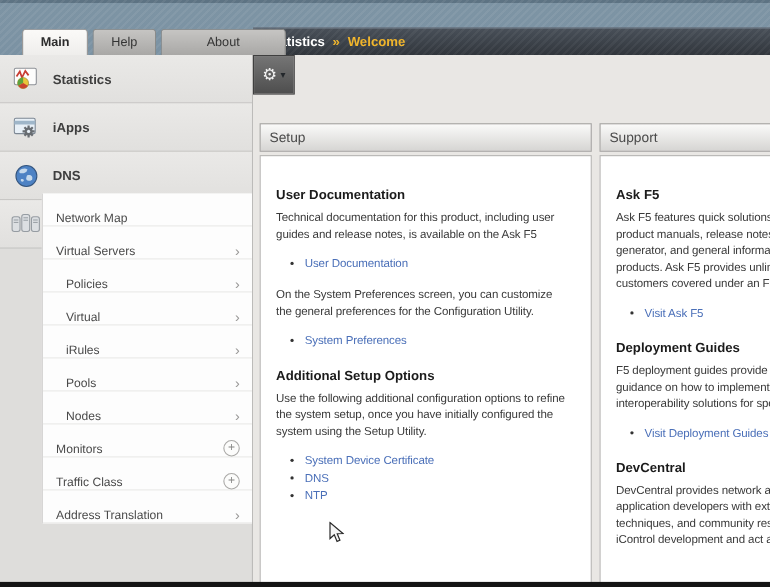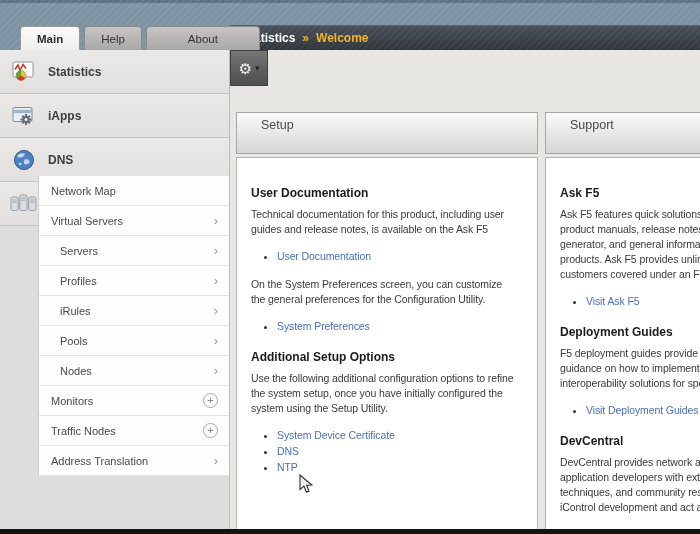--- a/index.html
+++ b/index.html
@@ -60,36 +60,36 @@
     padding-left:10px;border-bottom:1px solid #c6c5c3;
     background:linear-gradient(#eae9e7,#e1e0de);cursor:pointer;
   }
   .nav-item .nav-icon{width:27px;display:flex;justify-content:center;}
   .nav-item .nav-label{font-size:12px;font-weight:bold;color:#3e3e3e;}
   .submenu{
     position:absolute;left:38px;top:176px;width:191px;
     background:#fff;border-left:1px solid #cfcecc;box-sizing:border-box;
   }
   .sub-item{
-    height:30px;box-sizing:border-box;display:flex;align-items:center;
+    height:30px;box-sizing:border-box;display:flex;align-items:flex-end;
     border-bottom:1px solid #e4e3e1;background:#fdfdfd;padding-left:12px;cursor:pointer;
     font-size:11px;color:#4a4a4a;
   }
   .sub-item.lvl2{padding-left:21px;}
   .sub-suffix{margin-left:auto;margin-right:11px;display:flex;align-items:center;}
   .chev{color:#9a9998;font-size:13px;line-height:1;}
   .plus-circle{
     width:15px;height:15px;border:1px solid #aaa9a7;border-radius:50%;box-sizing:border-box;
     color:#8a8988;font-size:11px;line-height:12px;text-align:center;background:#fcfcfb;
   }
   
   .panels{position:absolute;left:236px;top:112px;display:flex;gap:7px;z-index:1;}
   .panel{width:302px;flex:none;}
   .panel-header{
-    height:42px;line-height:25px;box-sizing:border-box;padding-left:24px;
+    height:26px;line-height:25px;box-sizing:border-box;padding-left:8px;
     background:linear-gradient(#fafaf9,#d6d5d3);border:1px solid #a7a6a4;
     font-size:12.5px;color:#4a4a4a;margin-bottom:3px;
   }
   .panel-body{
     background:#fff;border:1px solid #b4b3b1;box-sizing:border-box;
     min-height:425px;padding:26px 14px 12px 14px;
   }
   .sec-heading{font-size:12px;font-weight:bold;color:#1b1b1b;margin:16px 0 7px 0;}
   .sec-heading:first-child{margin-top:2px;}
   .sec-line{font-size:10.5px;letter-spacing:-0.1px;color:#3a3a3a;line-height:15px;white-space:nowrap;}
@@ -184,27 +184,27 @@
       <div class="sub-item">
         <span>Network Map</span>
       </div>
       <div class="sub-item">
         <span>Virtual Servers</span>
         <span class="sub-suffix">
           <span class="chev">›</span>
         </span>
       </div>
       <div class="sub-item lvl2">
-        <span>Servers</span>
-        <span class="sub-suffix">
-          <span class="chev">›</span>
-        </span>
-      </div>
-      <div class="sub-item lvl2">
-        <span>Profiles</span>
+        <span>Policies</span>
+        <span class="sub-suffix">
+          <span class="chev">›</span>
+        </span>
+      </div>
+      <div class="sub-item lvl2">
+        <span>Virtual</span>
         <span class="sub-suffix">
           <span class="chev">›</span>
         </span>
       </div>
       <div class="sub-item lvl2">
         <span>iRules</span>
         <span class="sub-suffix">
           <span class="chev">›</span>
         </span>
       </div>
@@ -220,21 +220,21 @@
           <span class="chev">›</span>
         </span>
       </div>
       <div class="sub-item">
         <span>Monitors</span>
         <span class="sub-suffix">
           <span class="plus-circle">+</span>
         </span>
       </div>
       <div class="sub-item">
-        <span>Traffic Nodes</span>
+        <span>Traffic Class</span>
         <span class="sub-suffix">
           <span class="plus-circle">+</span>
         </span>
       </div>
       <div class="sub-item">
         <span>Address Translation</span>
         <span class="sub-suffix">
           <span class="chev">›</span>
         </span>
       </div>

